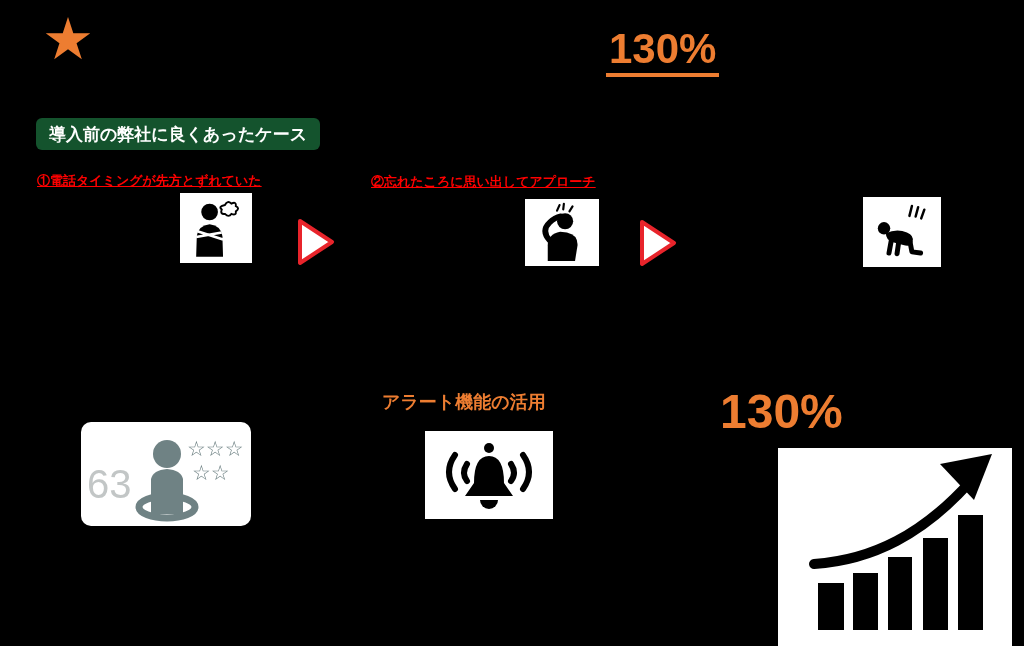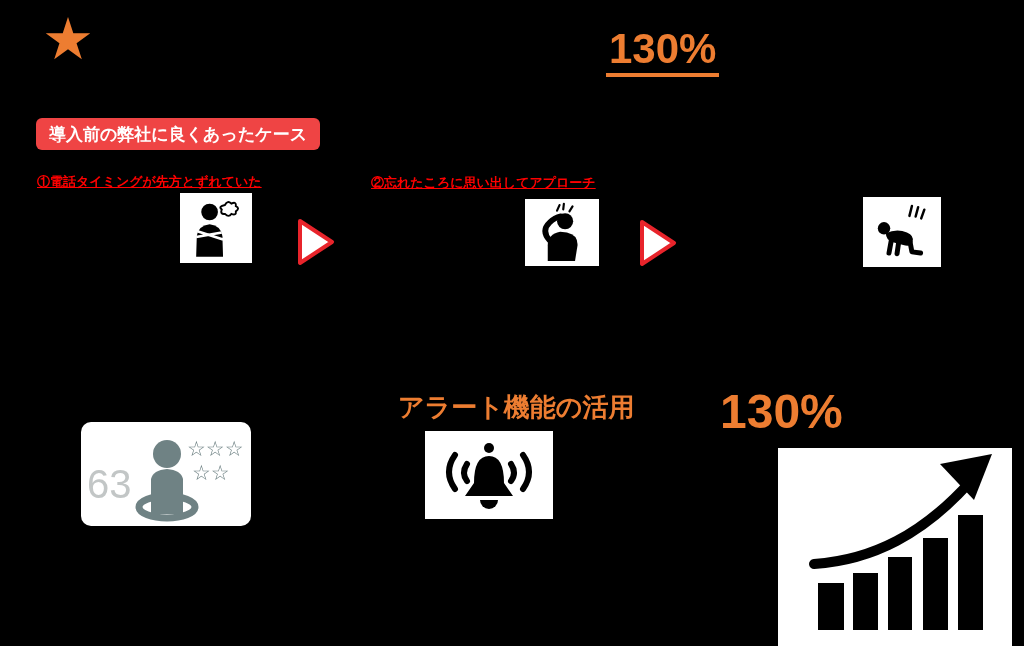--- a/index.html
+++ b/index.html
@@ -7,27 +7,27 @@
     position:relative;width:1024px;height:646px;background:#000;overflow:hidden;
     font-family:"Liberation Sans", sans-serif;
   }
   .abs{position:absolute;}
   .star{left:42px;top:10px;font-size:58px;line-height:1;color:#ED7D31;}
   .kpi-top{
     left:606px;top:26px;font-size:42px;font-weight:bold;color:#ED7D31;
     border-bottom:4px solid #ED7D31;padding:0 3px 1px 3px;line-height:1.1;
   }
   .red-label{
-    left:36px;top:118px;width:284px;height:32px;background:#ef4444;color:#fff;
+    left:36px;top:118px;width:284px;height:32px;background:#14532d;color:#fff;
     font-weight:bold;font-size:17px;display:flex;align-items:center;justify-content:center;
     border-radius:6px;white-space:nowrap;
   }
   .step-heading{
     color:#FF0000;font-weight:bold;font-size:13px;text-decoration:underline;
-    white-space:nowrap;line-height:1.2;
+    white-space:nowrap;line-height:1.2;font-family:Liberation Mono, monospace;
   }
   .icon-box{background:#fff;display:flex;align-items:center;justify-content:center;}
   .feature-title{color:#ED7D31;font-weight:bold;white-space:nowrap;line-height:1.1;}
   .kpi-big{left:720px;top:386px;font-size:48px;font-weight:bold;color:#ED7D31;line-height:1.1;}
   svg{display:block;}
 </style>
 </head>
 <body>
 
 <div class="slide">
@@ -75,21 +75,21 @@
     <svg width="66" height="62" viewBox="0 0 100 100">
       <path d="M66 8 l-4 16 M76 10 l-4 15 M86 14 l-5 14" stroke="#000" stroke-width="4" stroke-linecap="round"></path>
       <circle cx="21" cy="44" r="10" fill="#000"></circle>
       <path d="M24 52 Q42 44 58 51 Q70 56 67 66 Q64 75 52 71 L34 66 Q24 62 24 52 Z" fill="#000"></path>
       <path d="M33 62 L29 84" stroke="#000" stroke-width="8" stroke-linecap="round"></path>
       <path d="M45 64 L42 85" stroke="#000" stroke-width="8" stroke-linecap="round"></path>
       <path d="M63 66 L66 82 L80 84" fill="none" stroke="#000" stroke-width="8" stroke-linecap="round" stroke-linejoin="round"></path>
     </svg>
   </div>
 
-  <div class="abs feature-title" style="left:382px;top:393px;font-size:26px;margin-left:16px;">アラート機能の活用</div>
+  <div class="abs feature-title" style="left:382px;top:393px;font-size:18px;">アラート機能の活用</div>
 
   <div class="abs icon-box" style="left:81px;top:422px;width:170px;height:104px;border-radius:10px;">
     <svg width="170" height="104" viewBox="0 0 170 104">
       <text x="6" y="76" font-size="40" fill="#C2C6C6">63</text>
       <ellipse cx="86" cy="85" rx="28" ry="11" fill="none" stroke="#6F8284" stroke-width="7"></ellipse>
       <circle cx="86" cy="32" r="14" fill="#6F8284"></circle>
       <path d="M70 92 L70 57 Q72 48 86 47 Q100 48 102 57 L102 92 Z" fill="#6F8284"></path>
       <text x="106" y="34" font-size="21" fill="#6F8284">☆☆☆</text>
       <text x="111" y="58" font-size="21" fill="#6F8284">☆☆</text>
     </svg>

